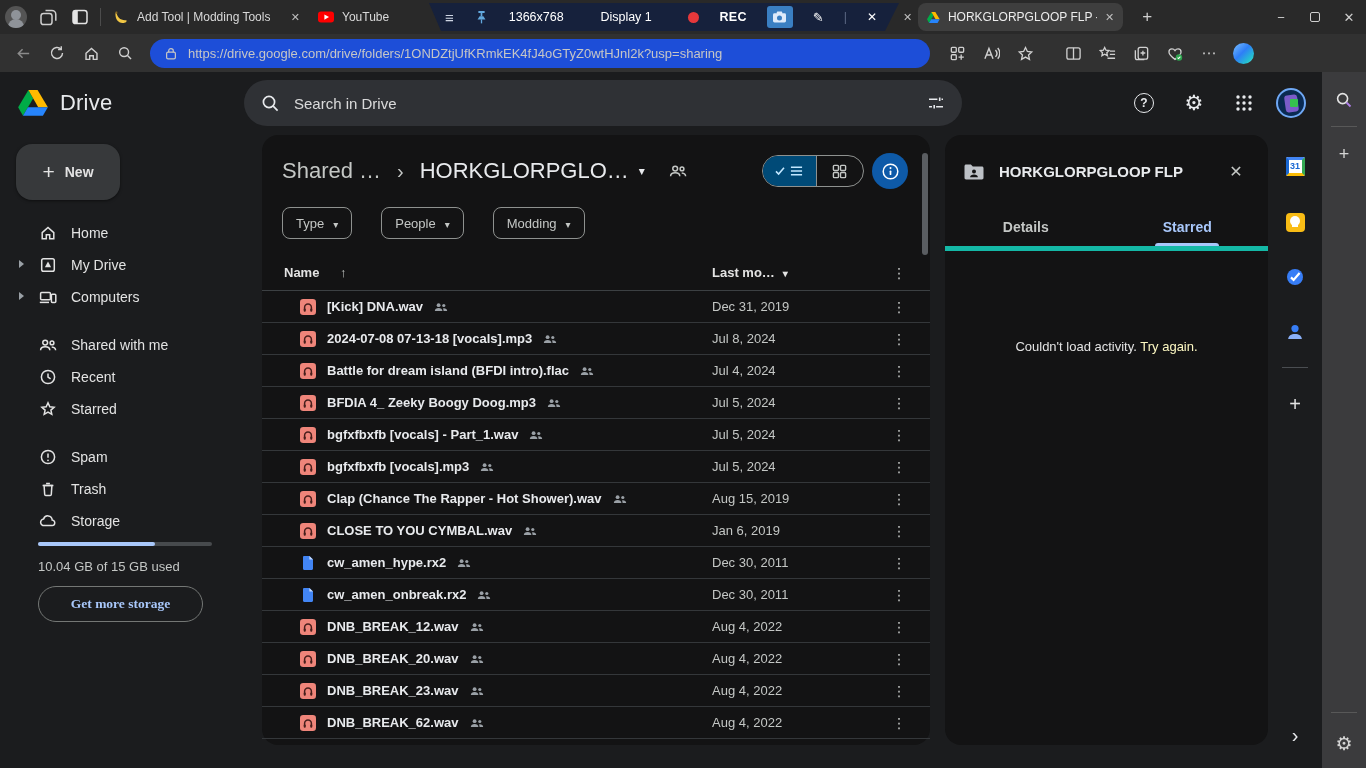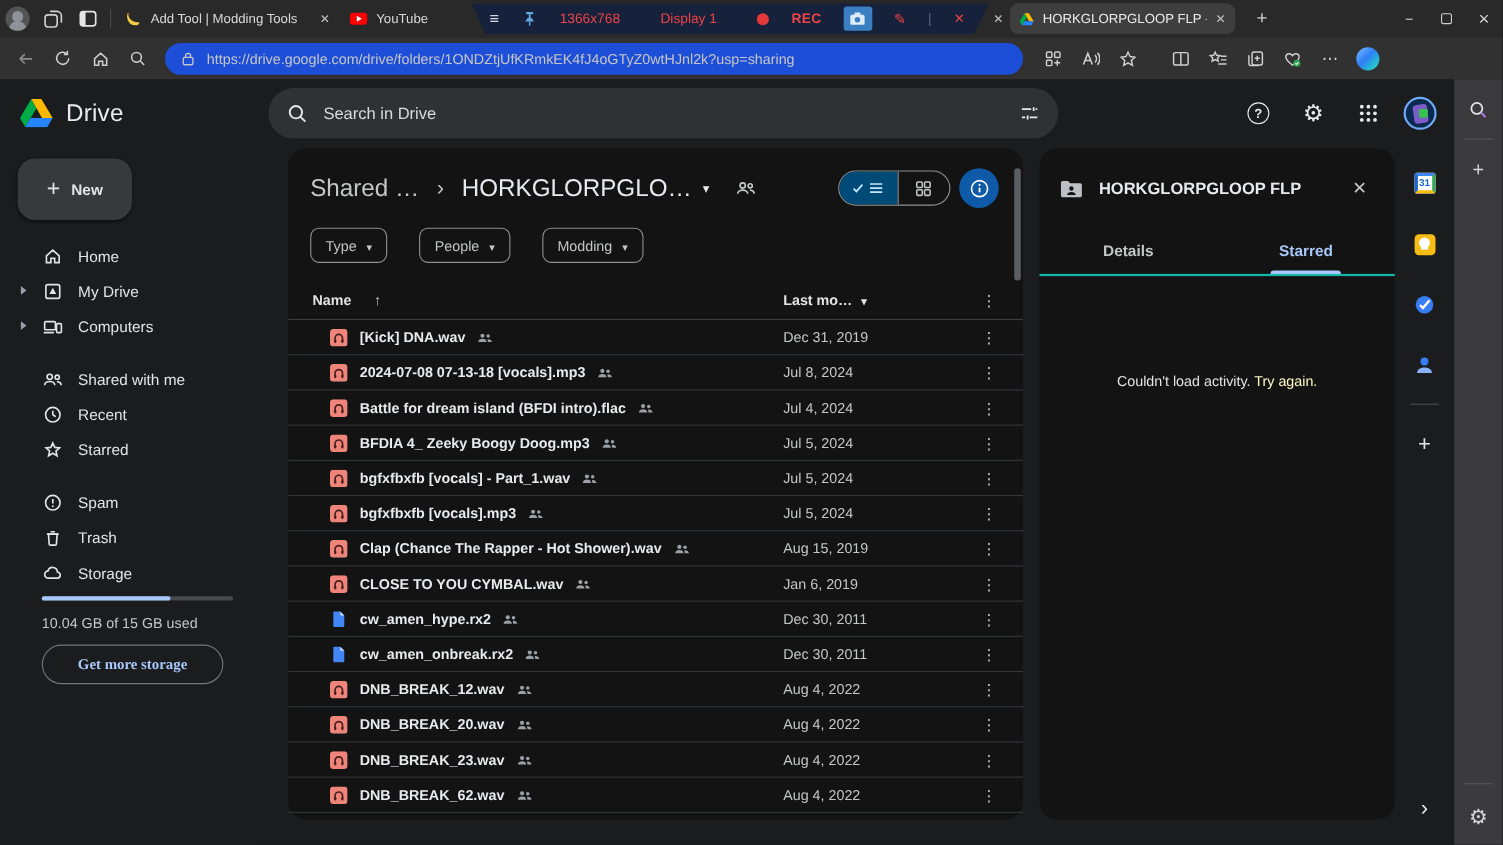--- a/index.html
+++ b/index.html
@@ -28,21 +28,21 @@
   .ts-ic{display:flex;align-items:center;justify-content:center;width:32px;height:28px;flex:0 0 auto}
   .avatar24{width:22px;height:22px;border-radius:50%;overflow:hidden;background:#545454;position:relative}
   .avatar24 i{position:absolute;left:6px;top:4px;width:10px;height:10px;border-radius:50%;background:#8f9399}
   .avatar24 b{position:absolute;left:3px;top:13px;width:16px;height:12px;border-radius:8px 8px 0 0;background:#8f9399}
   .ts-sep{width:1px;height:18px;background:#4c4c4c;margin:0 4px;flex:0 0 auto}
   .tab{display:flex;align-items:center;gap:8px;height:28px;padding:0 9px;border-radius:8px;color:#d9d9d9;font-size:12px;white-space:nowrap;overflow:hidden;flex:0 0 auto}
   .tab .tx{font-size:16px;color:#bfbfbf;margin-left:2px}
   .tab.active{background:#3e3e3e;color:#ececec}
   .tab-label{overflow:hidden;text-overflow:clip;white-space:nowrap}
   
-  #recbar{height:28px;width:470px;margin-left:8px;background:#16213c;color:#ef4444;display:flex;align-items:center;gap:20px;padding:0 22px 0 16px;font-size:12.5px;clip-path:polygon(0 0,100% 0,calc(100% - 14px) 100%,12px 100%);flex:0 0 auto}
+  #recbar{height:28px;width:470px;margin-left:8px;background:#16213c;color:#ffffff;display:flex;align-items:center;gap:20px;padding:0 22px 0 16px;font-size:12.5px;clip-path:polygon(0 0,100% 0,calc(100% - 14px) 100%,12px 100%);flex:0 0 auto}
   #recbar .g-burger{font-size:15px;color:#cfd6e4}
   .rec-dot{width:11px;height:11px;border-radius:50%;background:#e5383b}
   .rec-label{font-weight:bold;letter-spacing:.3px}
   .cam-btn{width:26px;height:22px;background:#3a7fc2;border-radius:3px;display:flex;align-items:center;justify-content:center}
   .win-btn{width:34px;height:30px;display:flex;align-items:center;justify-content:center;color:#cfcfcf;font-size:13px;flex:0 0 auto}
   .restore-sq{width:10px;height:10px;border:1.2px solid #cfcfcf;border-radius:2px}
 
   
   #toolbar{position:absolute;left:0;top:34px;width:1366px;height:38px;background:#313131;display:flex;align-items:center;padding:0 6px}
   .tb-ic{width:34px;height:30px;display:flex;align-items:center;justify-content:center;flex:0 0 auto;color:#d0d0d0}
@@ -105,21 +105,21 @@
   .ficon svg{display:none}
   .ficon.audio .svg-audio{display:block}
   .ficon.file .svg-file{display:block}
   #list-scrollbar{position:absolute;right:2px;top:18px;width:6px;height:102px;border-radius:3px;background:#5a5d61}
 
   
   #details-panel{position:absolute;left:945px;top:135px;width:323px;height:610px;background:#131314;border-radius:16px}
   #dp-head{position:absolute;left:18px;right:14px;top:18px;height:36px;display:flex;align-items:center;gap:14px}
   #dp-title{font-size:15px;font-weight:bold;color:#e8eaed;white-space:nowrap;overflow:hidden;flex:1}
   #dp-close{width:36px;height:36px;display:flex;align-items:center;justify-content:center;color:#c4c7c5;font-size:16px;border:none;background:none;cursor:pointer}
-  #dp-tabs{position:absolute;left:0;right:0;top:72px;height:44px;display:flex;border-bottom:2px solid #14b8a6}
+  #dp-tabs{position:absolute;left:0;right:0;top:72px;height:44px;display:flex;border-bottom:5px solid #14b8a6}
   .dp-tab{flex:1;display:flex;align-items:center;justify-content:center;font-size:14px;font-weight:bold;color:#c4c7c5;position:relative;cursor:pointer}
   .dp-tab.active{color:#a8c7fa}
   .dp-tab.active .underline{position:absolute;left:50%;transform:translateX(-50%);bottom:0;width:64px;height:3px;border-radius:3px 3px 0 0;background:#a8c7fa}
   #dp-error{position:absolute;left:0;right:0;top:204px;text-align:center;font-size:13px;color:#e3e3e3}
   #dp-error a{color:#fef9c3;text-decoration:none;cursor:pointer}
 
   
   #companion{position:absolute;left:1268px;top:134px;width:54px;bottom:0}
   .cp-ic{position:absolute;left:50%;transform:translateX(-50%);width:36px;height:36px;display:flex;align-items:center;justify-content:center;cursor:pointer}
   .cp-sep{position:absolute;left:14px;width:26px;height:1px;background:#4a4d51}

